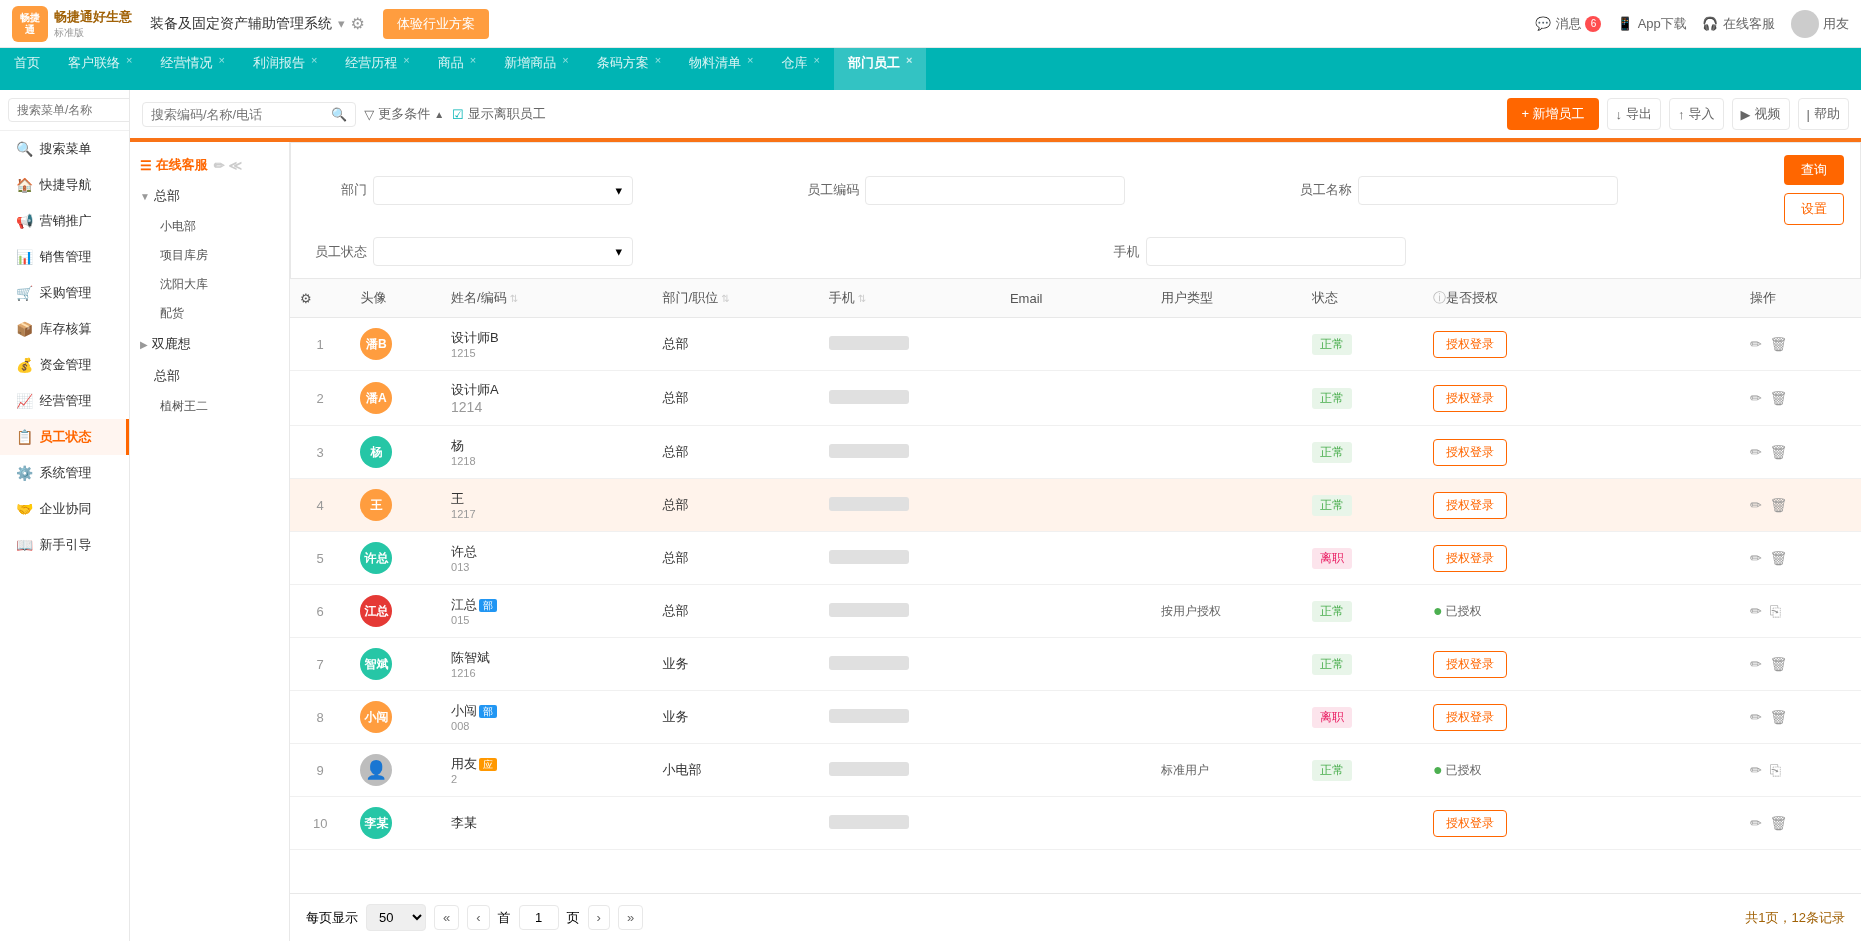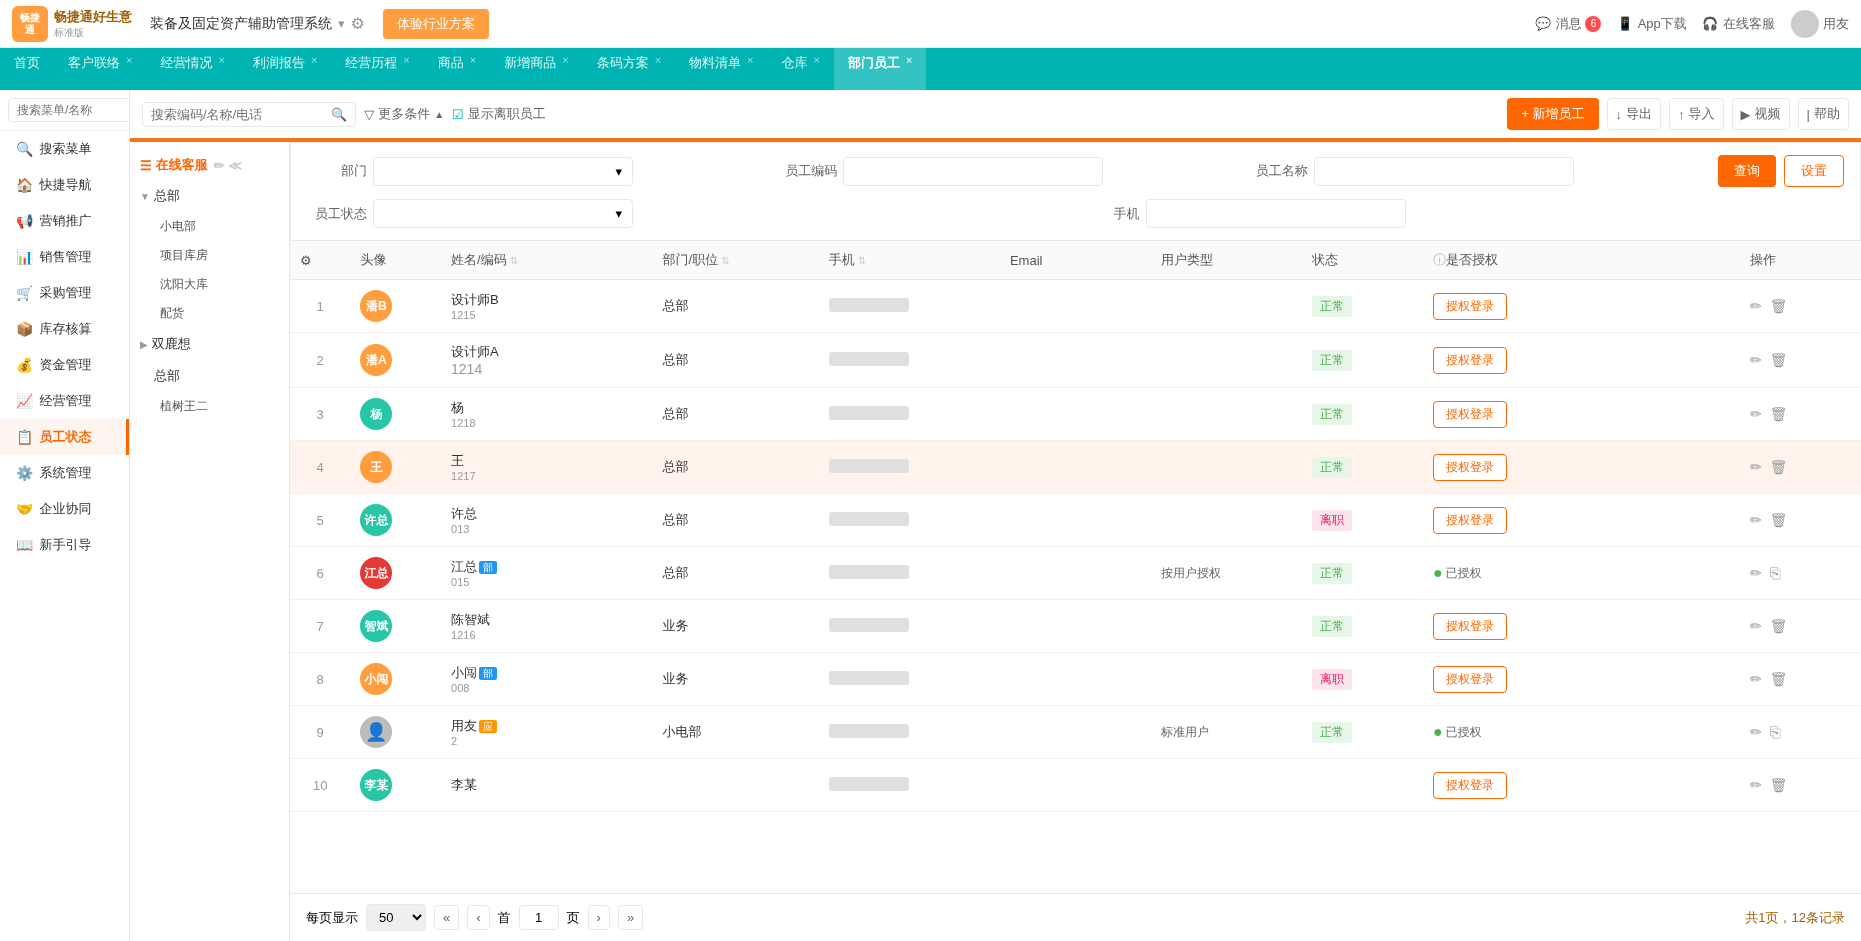--- a/index.html
+++ b/index.html
@@ -61,21 +61,21 @@
     .add-btn { margin-left: auto; background: #ff6600; color: white; border: none; padding: 7px 14px; border-radius: 4px; cursor: pointer; font-size: 13px; display: flex; align-items: center; gap: 4px; }
     .action-btn { display: flex; align-items: center; gap: 4px; color: #666; cursor: pointer; font-size: 13px; padding: 6px 8px; border: 1px solid #e8e8e8; border-radius: 4px; background: #fff; }
 
     
     .filter-panel { background: #fff; border: 1px solid #e8e8e8; margin: 0; padding: 12px 16px; display: flex; flex-wrap: wrap; gap: 12px; align-items: center; border-bottom: 1px solid #e8e8e8; flex-shrink: 0; }
     .filter-row { display: flex; align-items: center; gap: 8px; flex-wrap: wrap; width: 100%; }
     .filter-item { display: flex; align-items: center; gap: 6px; flex: 1; min-width: 280px; }
     .filter-label { color: #666; font-size: 13px; white-space: nowrap; width: 60px; text-align: right; }
     .filter-select { flex: 1; border: 1px solid #e8e8e8; border-radius: 4px; padding: 6px 10px; font-size: 13px; display: flex; align-items: center; justify-content: space-between; cursor: pointer; background: #fff; max-width: 260px; }
     .filter-input { flex: 1; border: 1px solid #e8e8e8; border-radius: 4px; padding: 6px 10px; font-size: 13px; outline: none; max-width: 260px; }
-    .filter-actions { display: flex; gap: 8px; margin-left: auto; }
+    .filter-actions { display: flex; gap: 8px; margin-left: auto; flex-direction: column; }
     .query-btn { background: #ff6600; color: white; border: none; padding: 6px 16px; border-radius: 4px; cursor: pointer; font-size: 13px; }
     .set-btn { background: white; color: #ff6600; border: 1px solid #ff6600; padding: 6px 16px; border-radius: 4px; cursor: pointer; font-size: 13px; }
 
     
     .table-wrapper { flex: 1; overflow-y: auto; background: #fff; }
     table { width: 100%; border-collapse: collapse; }
     thead tr { background: #fafafa; border-bottom: 1px solid #e8e8e8; }
     thead th { padding: 10px 10px; text-align: left; color: #555; font-weight: normal; font-size: 13px; white-space: nowrap; border-bottom: 1px solid #e8e8e8; }
     thead th.sortable { cursor: pointer; }
     thead th .sort-icons { font-size: 10px; color: #ccc; margin-left: 3px; }

